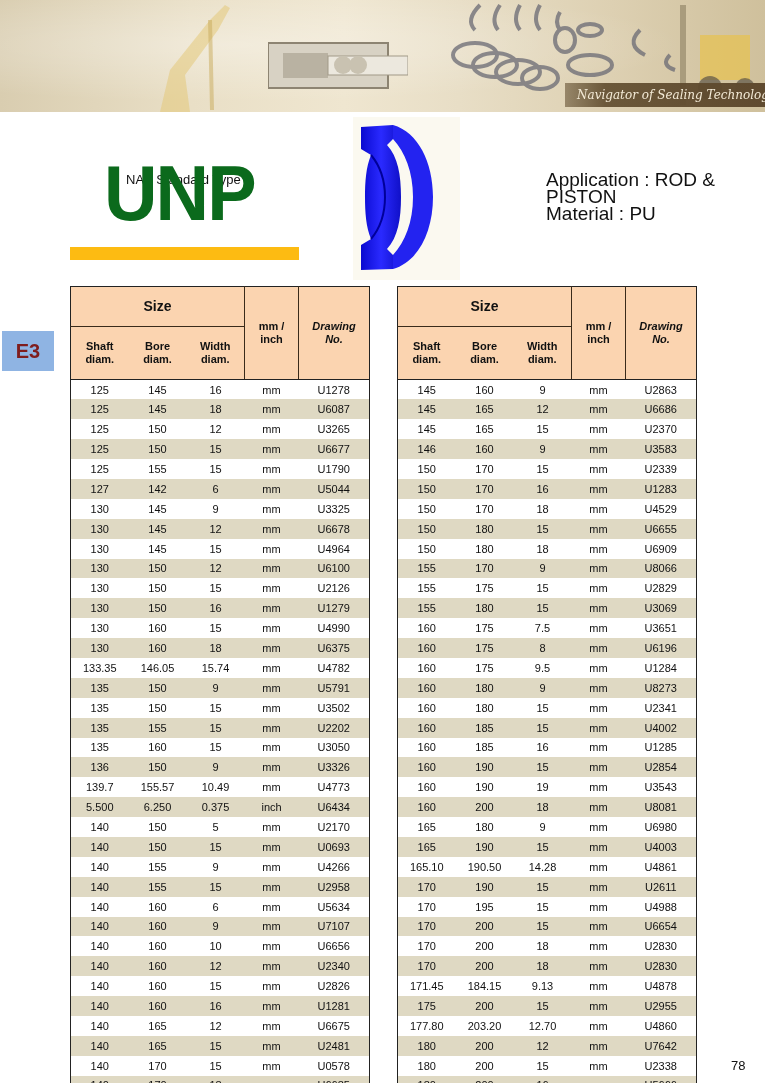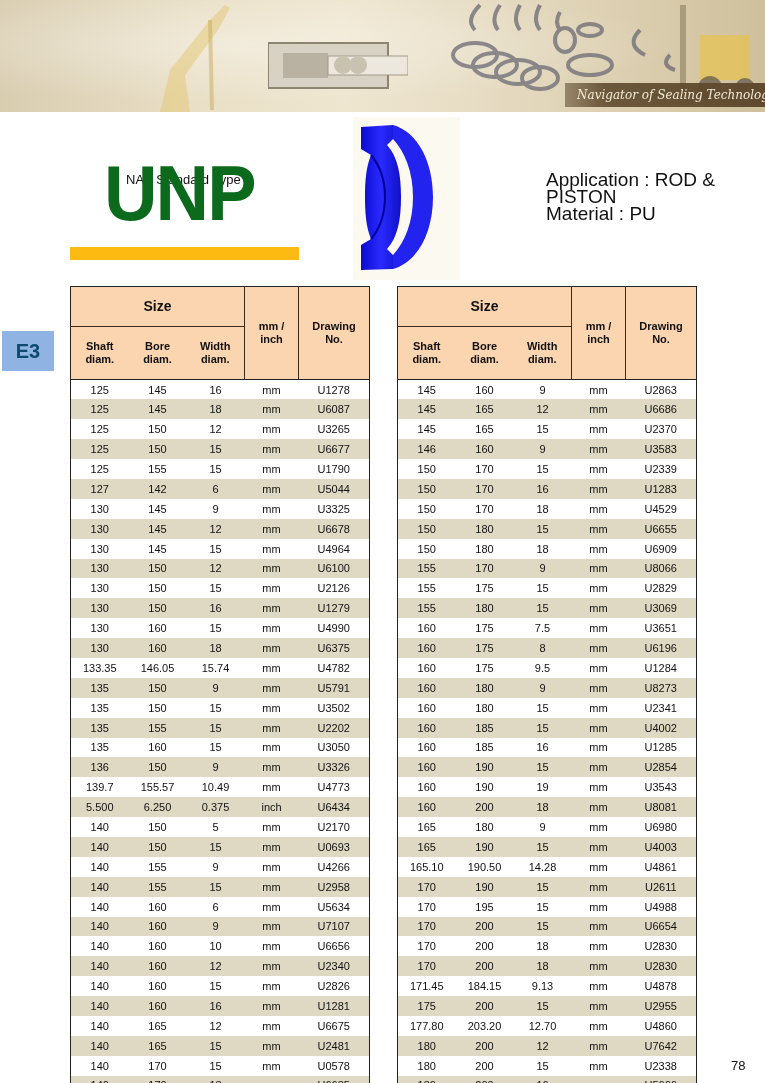--- a/index.html
+++ b/index.html
@@ -38,39 +38,39 @@
     position: absolute; left: 104px; top: 154px; font-size: 78px; font-weight: bold;
     color: #0b6a1c; letter-spacing: -2px; line-height: 1; transform: scaleX(0.95); transform-origin: left;
   }
   .yellow-bar { position: absolute; left: 70px; top: 247px; width: 229px; height: 13px; background: #fdbb12; }
   .seal-img { position: absolute; left: 353px; top: 117px; width: 107px; height: 163px; background: #fbf9f0; }
   .app-info { position: absolute; left: 517px; top: 171px; font-size: 19px; line-height: 17px; color: #111; margin-left: 29px; }
 
   
   .side-tab {
     position: absolute; left: 2px; top: 331px; width: 52px; height: 40px; background: #8fb4e3;
-    font-weight: bold; font-size: 20px; text-align: center; line-height: 40px; color: #0c4a6e;
+    font-weight: bold; font-size: 20px; text-align: center; line-height: 40px; color: #7f1d1d;
   }
 
   
   .spec-table {
     position: absolute; top: 286px; border-collapse: collapse;
     border: 1.5px solid #222; font-size: 11px; table-layout: fixed;
   }
   .spec-table.left { left: 70px; width: 299px; }
   .spec-table.right { left: 397px; width: 298px; }
   .spec-table th {
     background: #fbd4b0; font-weight: bold; color: #111; font-size: 11px; line-height: 13px;
     border-right: 1.5px solid #3a2b1a; padding: 13px;
   }
   .spec-table th.size-head { font-size: 14px; height: 16px; border-bottom: 1.5px solid #3a2b1a; }
   .spec-table th.sub { height: 22px; border-right: none; }
   .spec-table th.sub.last { border-right: 1.5px solid #3a2b1a; margin-top: 38px; }
   .spec-table th.unit-head, .spec-table th.draw-head { border-bottom: 1.5px solid #222; }
-  .spec-table th.draw-head { border-right: none; }
+  .spec-table th.draw-head { border-right: none; font-style: italic; }
   .spec-table thead tr:last-child th { border-bottom: 1.5px solid #222; }
   .spec-table td {
     height: 19.9px; text-align: center; padding: 0; color: #111; font-size: 11px;
     white-space: nowrap;
   }
   .spec-table tbody tr:nth-child(even) td { background: #dfd9c3; }
   .spec-table tbody tr:nth-child(odd) td { background: #ffffff; }
   .c1 { width: 58px; } .c2 { width: 58px; } .c3 { width: 58px; } .c4 { width: 54px; } .c5 { width: 71px; }
 
   .page-num { position: absolute; left: 731px; top: 1058px; font-size: 13px; color: #111; }

